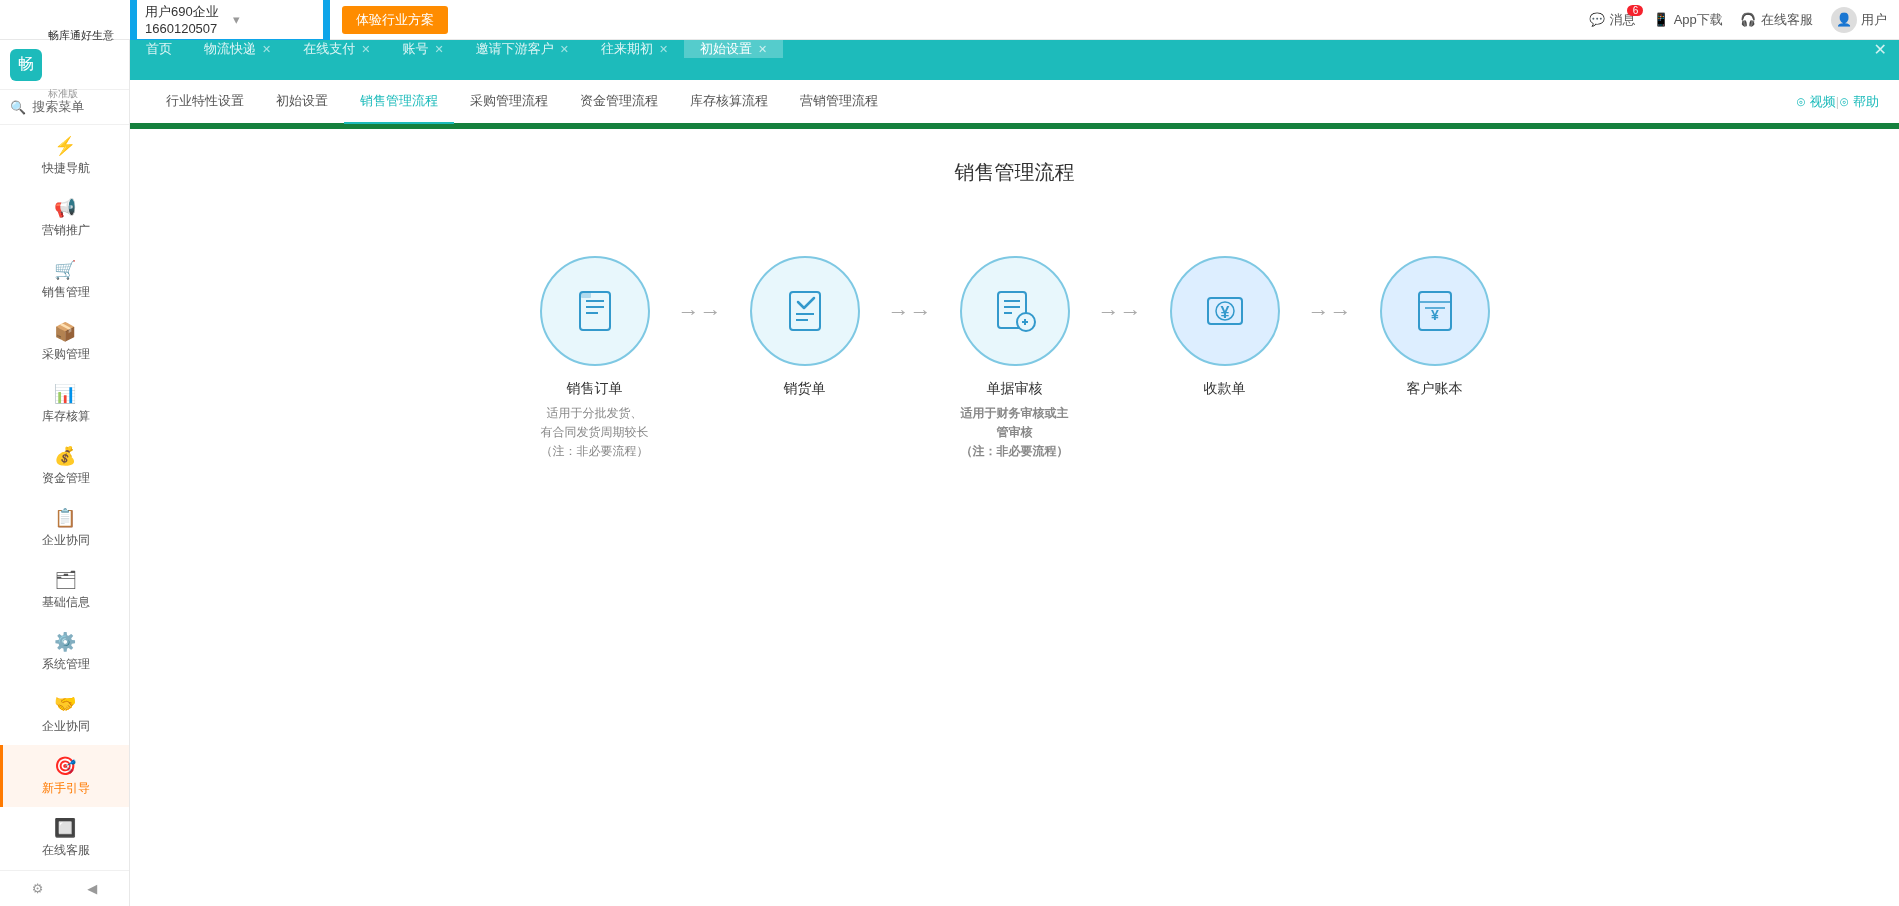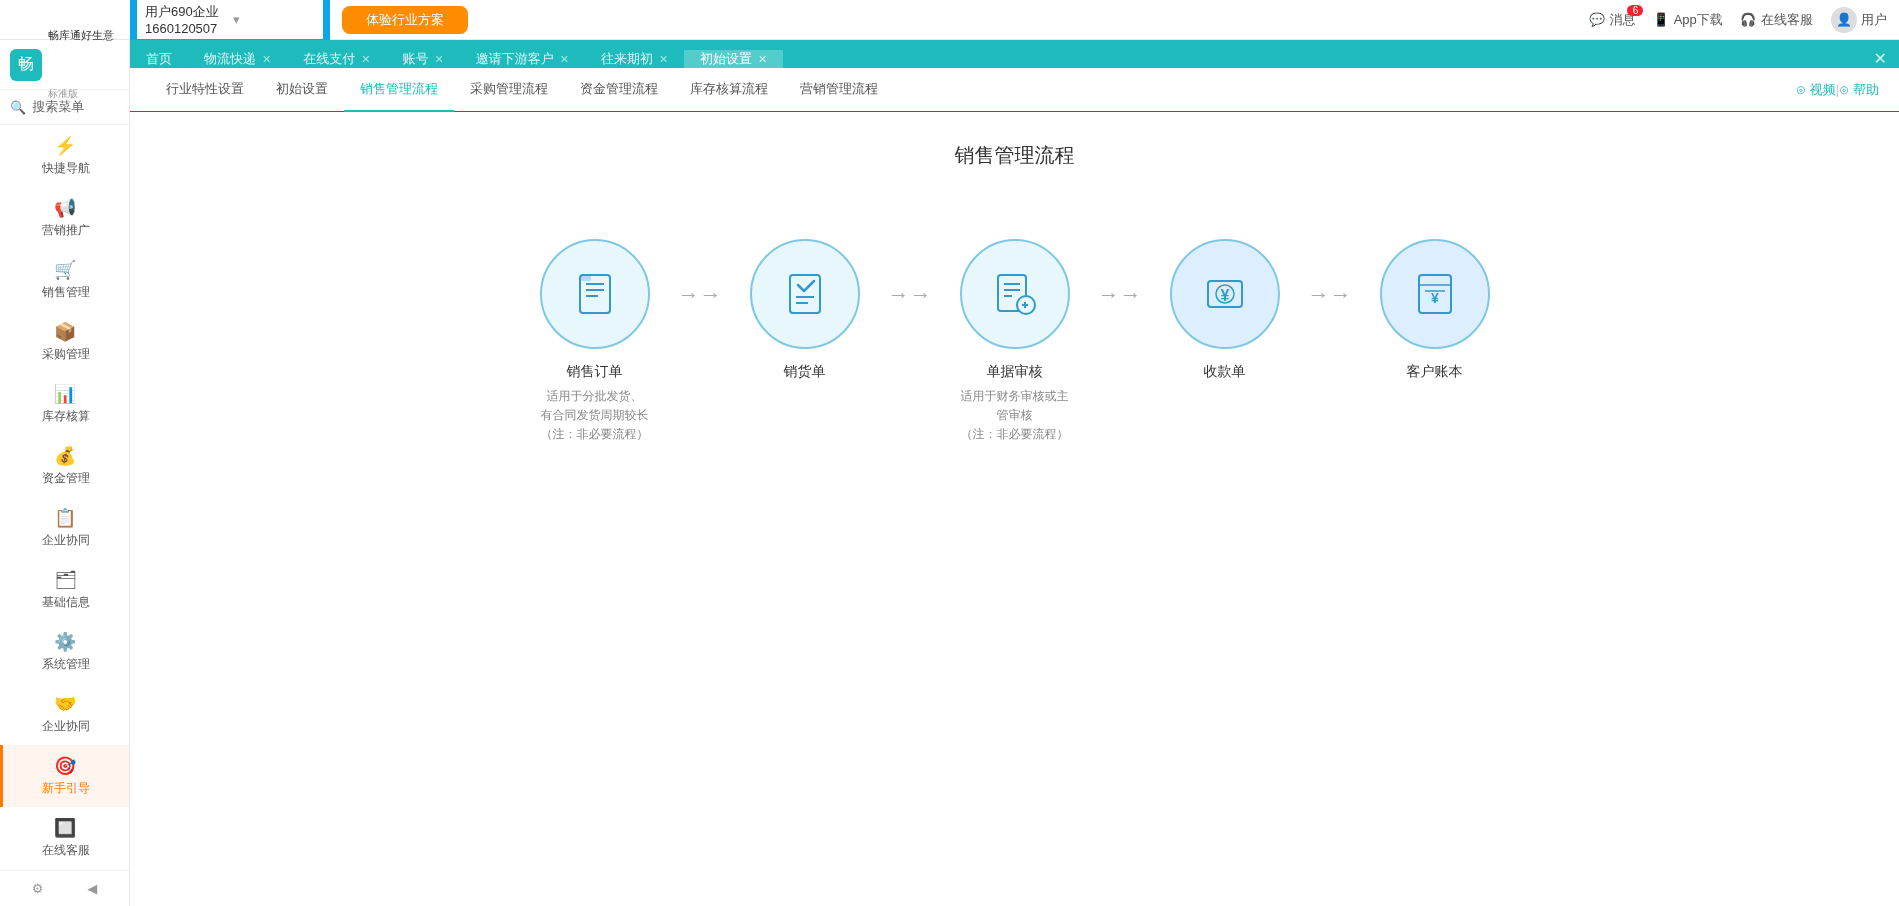--- a/index.html
+++ b/index.html
@@ -29,22 +29,22 @@
       cursor: pointer;
       background: #fff;
       min-width: 200px;
     }
     .user-selector span { font-size: 13px; color: #333; flex: 1; }
     .user-selector .arrow { color: #999; margin-left: 6px; }
     .trial-btn {
       background: #ff8c00;
       color: #fff;
       border: none;
-      border-radius: 8px;
-      padding: 5px 24px;
+      border-radius: 3px;
+      padding: 5px 14px;
       margin-left: 12px;
       cursor: pointer;
       font-size: 13px;
     }
     .top-bar-right {
       display: flex;
       align-items: center;
       gap: 18px;
     }
     .top-bar-right .icon-item {
@@ -149,24 +149,24 @@
       align-items: center;
       justify-content: space-around;
       padding: 10px;
     }
 
     
     .main { flex: 1; display: flex; flex-direction: column; overflow: hidden; background: #fff; }
 
     
     .nav-tabs {
-      height: 28px;
+      height: 40px;
       background: #1dbbbb;
       display: flex;
-      align-items: flex-end;
+      align-items: flex-start;
       flex-shrink: 0;
     }
     .nav-tab {
       display: flex;
       align-items: center;
       padding: 0 16px;
       color: rgba(255,255,255,0.85);
       cursor: pointer;
       font-size: 13px;
       gap: 4px;
@@ -181,21 +181,21 @@
       padding: 0 12px;
       color: rgba(255,255,255,0.8);
       cursor: pointer;
       font-size: 16px;
     }
 
     
     .sub-tabs {
       display: flex;
       align-items: center;
-      border-bottom: 1px solid #15803d;
+      border-bottom: 6px solid #15803d;
       padding: 0 20px;
       background: #fff;
       flex-shrink: 0;
     }
     .sub-tab {
       padding: 12px 16px;
       cursor: pointer;
       color: #555;
       font-size: 13px;
       border-bottom: 2px solid transparent;
@@ -472,21 +472,21 @@
               <rect x="8" y="6" width="28" height="36" rx="3" stroke="#3399cc" stroke-width="2" fill="none"></rect>
               <line x1="14" y1="15" x2="30" y2="15" stroke="#3399cc" stroke-width="2"></line>
               <line x1="14" y1="21" x2="30" y2="21" stroke="#3399cc" stroke-width="2"></line>
               <line x1="14" y1="27" x2="22" y2="27" stroke="#3399cc" stroke-width="2"></line>
               <circle cx="36" cy="36" r="9" stroke="#3399cc" stroke-width="2" fill="#e8f7fc"></circle>
               <line x1="32" y1="36" x2="38" y2="36" stroke="#3399cc" stroke-width="2"></line>
               <line x1="35" y1="33" x2="35" y2="39" stroke="#3399cc" stroke-width="2"></line>
             </svg>
           </div>
           <div class="flow-label">单据审核</div>
-          <div class="flow-desc" style="font-size:12px;color:#888;text-align:center;line-height:1.6;">适用于财务审核或主<br>管审核<br>（注：非必要流程）</div>
+          <div class="flow-desc" style="font-size:12px;color:#888;text-align:center;line-height:1.6;font-weight:bold;">适用于财务审核或主<br>管审核<br>（注：非必要流程）</div>
         </div>
 
         <div class="flow-arrow">→→</div>
 
         <div class="flow-step">
           <div class="flow-circle" style="background:#ddeeff;">
             <svg viewBox="0 0 50 50" fill="none" xmlns="http://www.w3.org/2000/svg">
               <rect x="8" y="12" width="34" height="26" rx="3" stroke="#3399cc" stroke-width="2" fill="none"></rect>
               <text x="25" y="32" text-anchor="middle" font-size="16" fill="#3399cc" font-weight="bold">¥</text>
               <circle cx="25" cy="25" r="9" stroke="#3399cc" stroke-width="1.5" fill="none"></circle>

